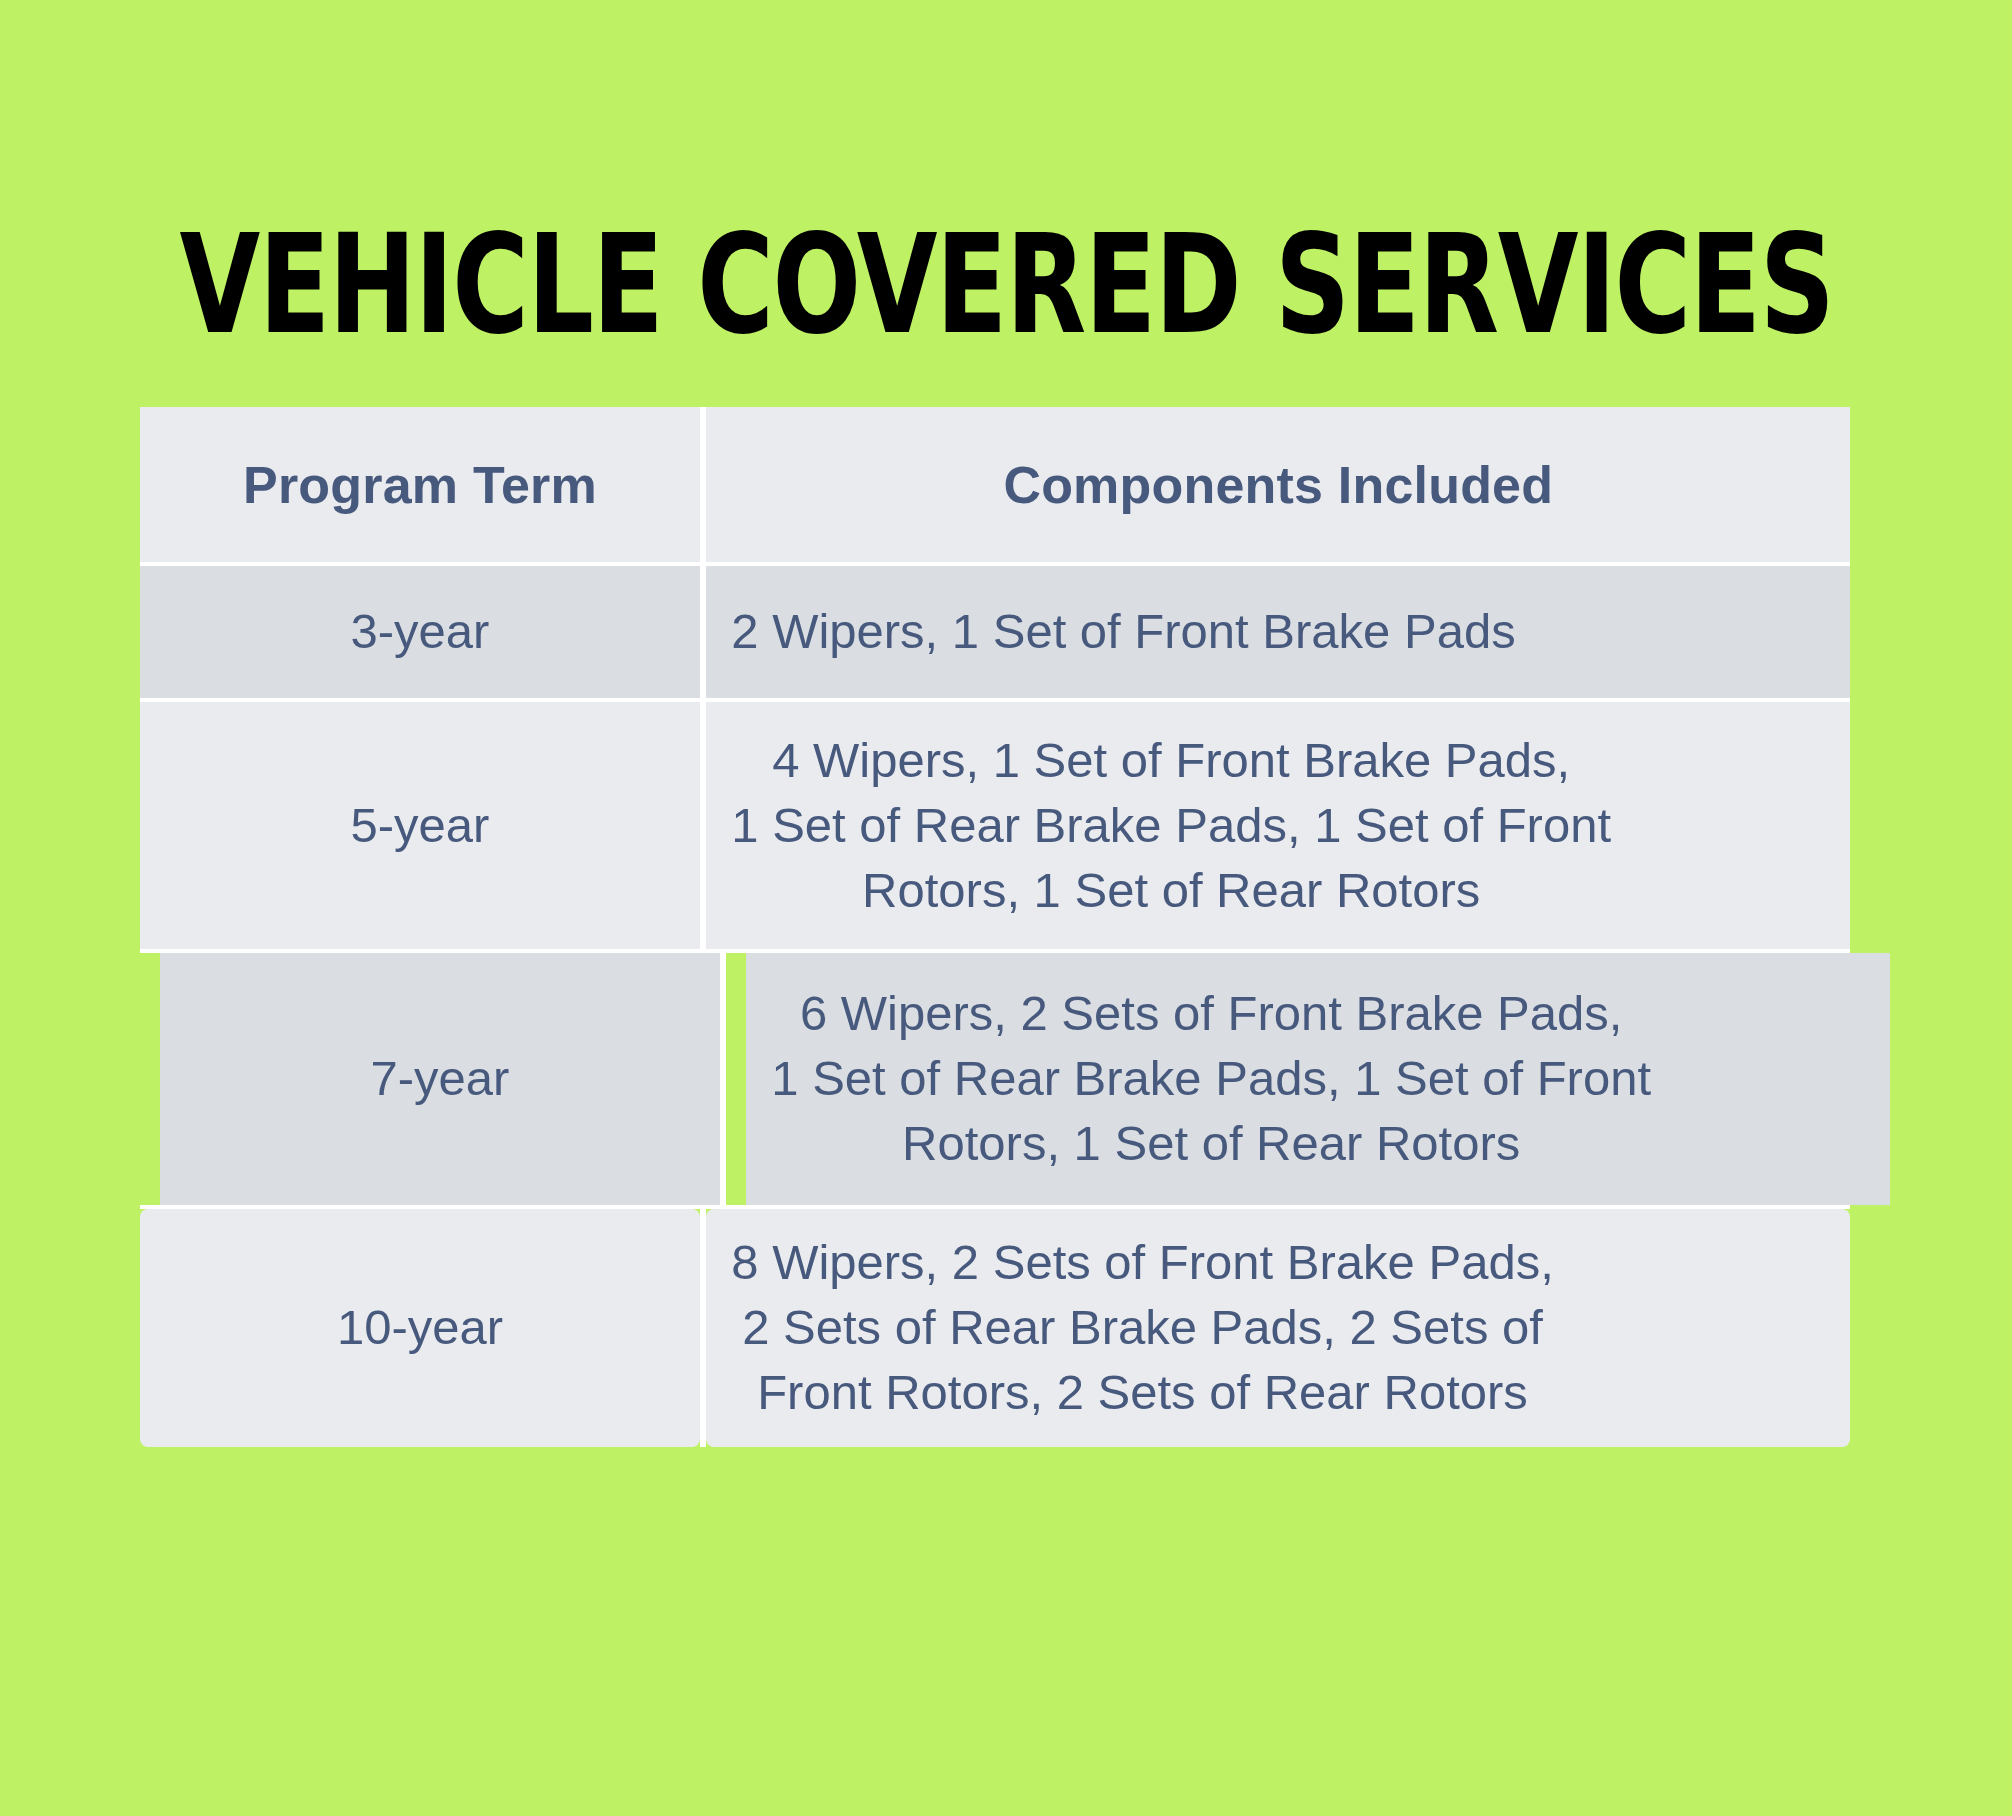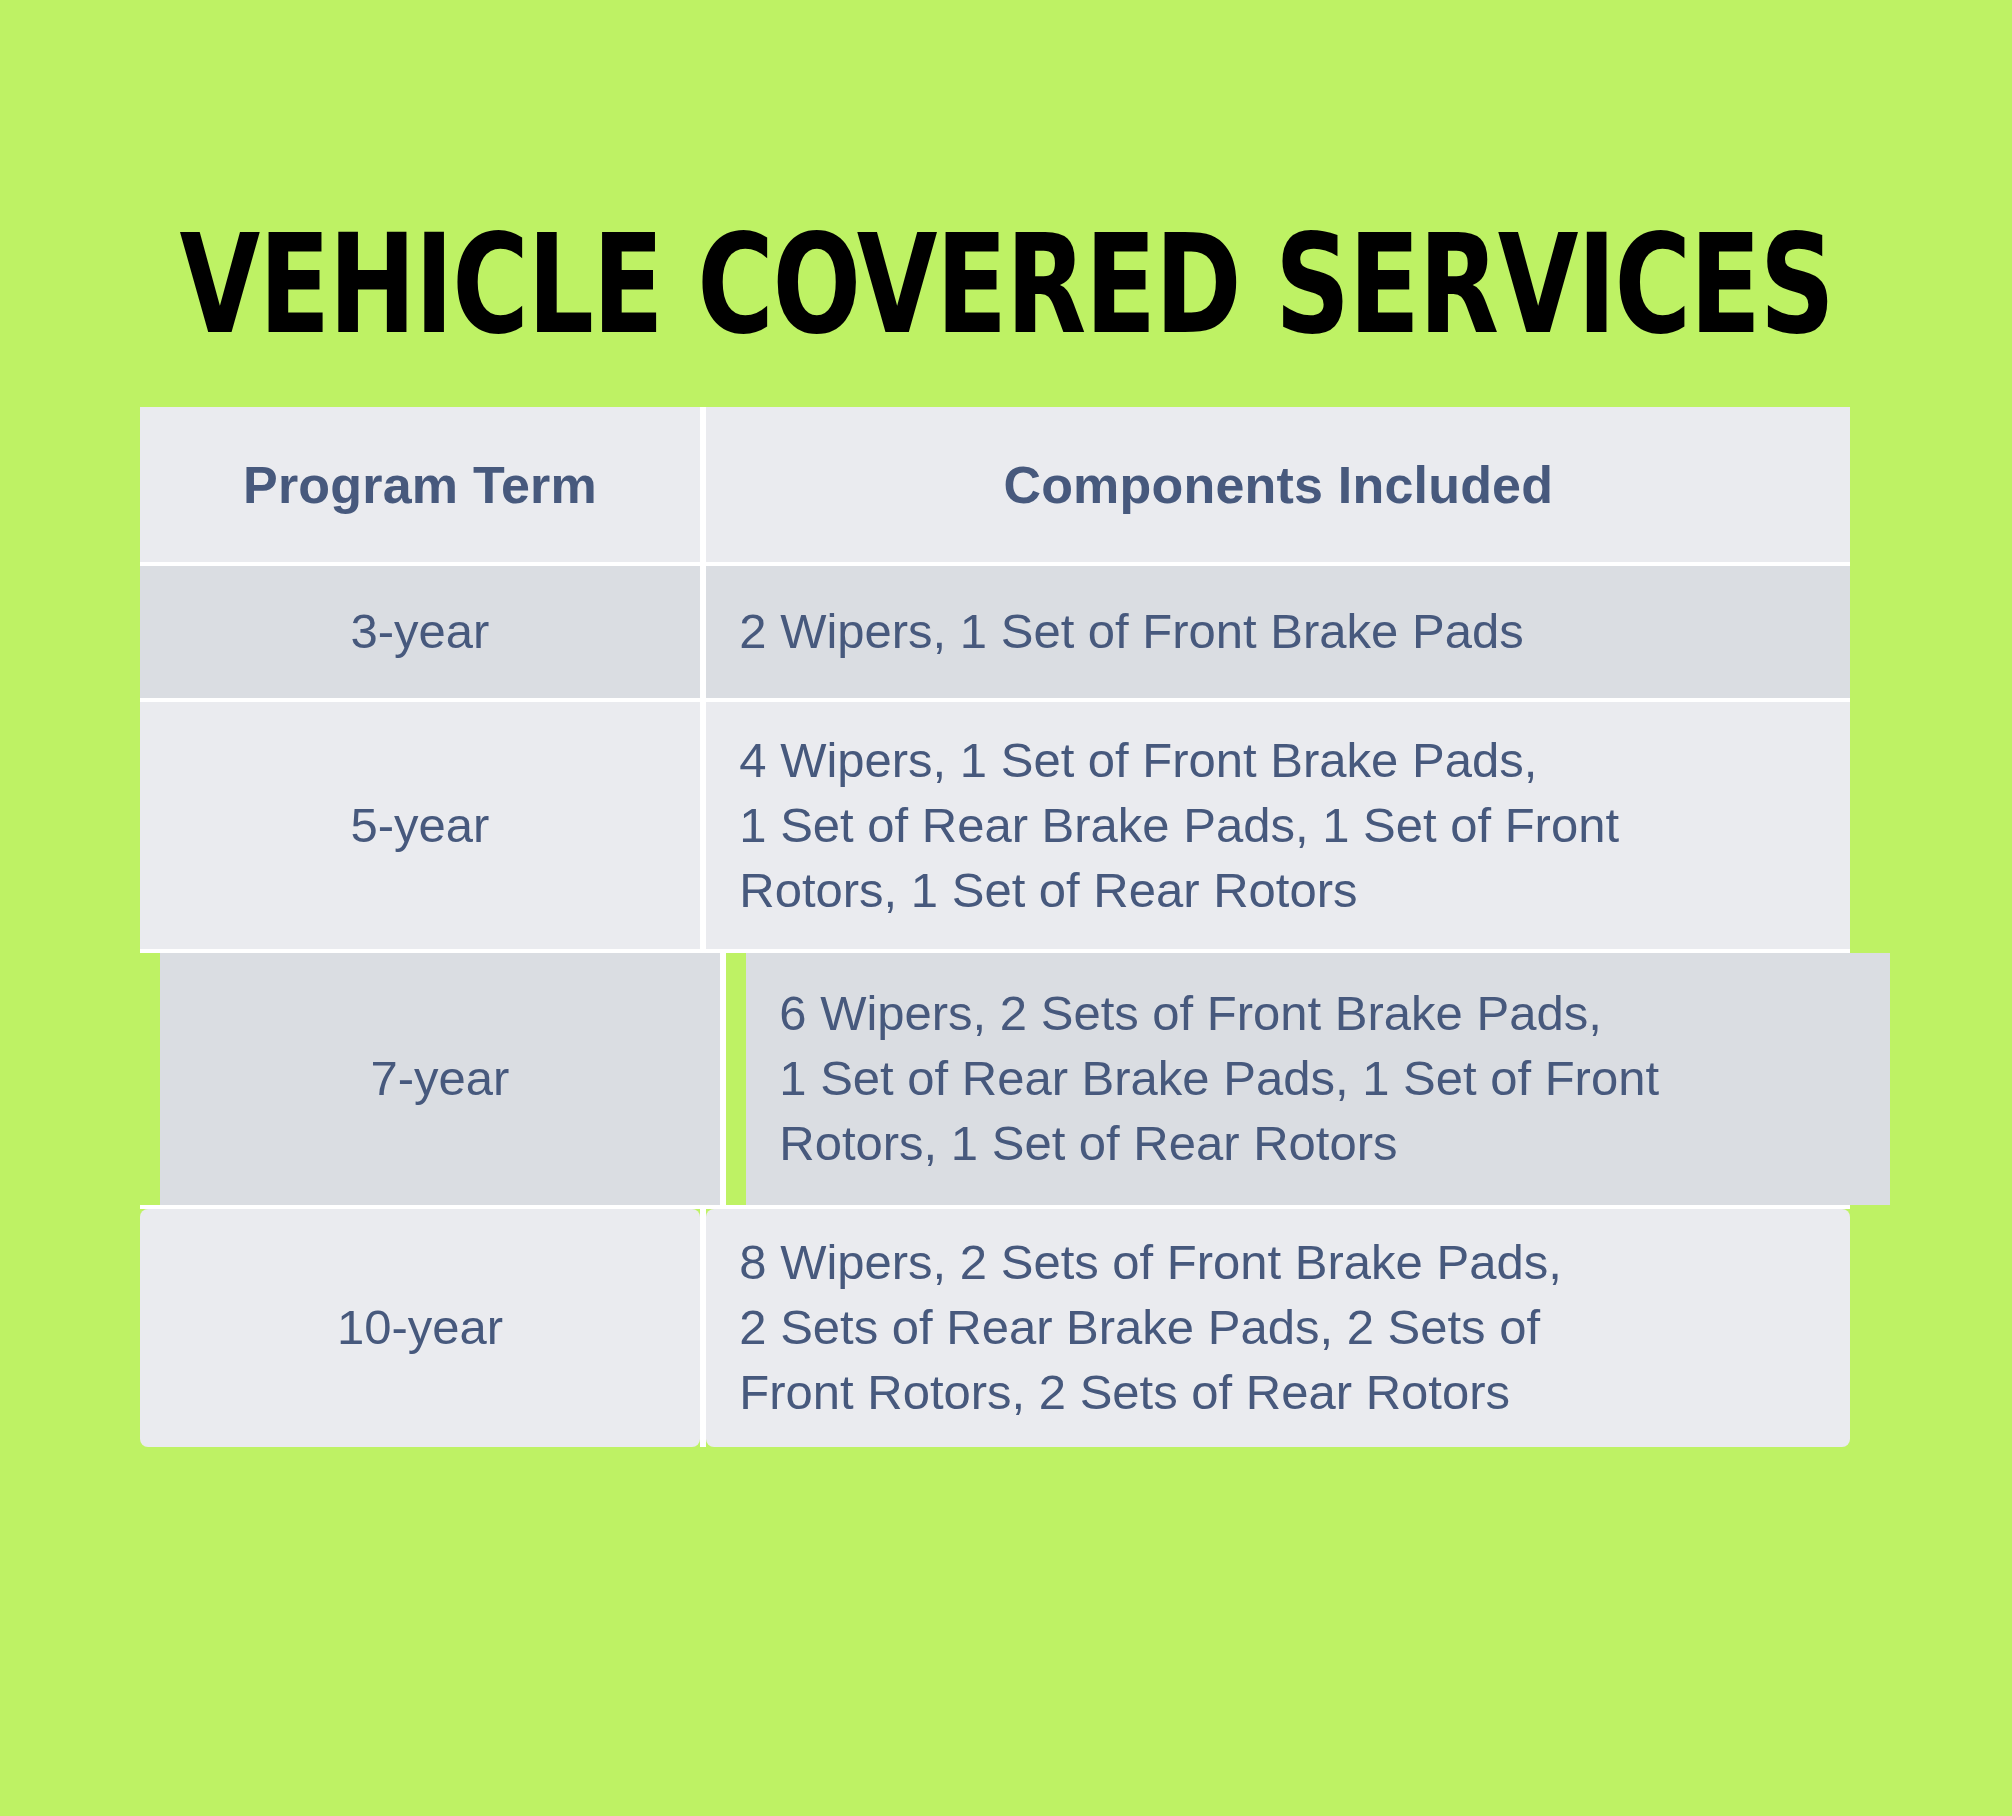--- a/index.html
+++ b/index.html
@@ -73,22 +73,22 @@
   .gutter {
     width: 6.3px;
     flex: 0 0 6.3px;
     background: #ffffff;
   }
 
   .col-components {
     width: 1144px;
     flex: 0 0 1144px;
     justify-content: flex-start;
-    padding-left: 33px;
-    text-align: left;
+    padding-left: 25px;
+    text-align: center;
   }
 
   
   .row-header .cell {
     height: 155px;
     background: #eaebef;
     font-size: 52px;
     font-weight: 700;
     letter-spacing: 0.2px;
   }

